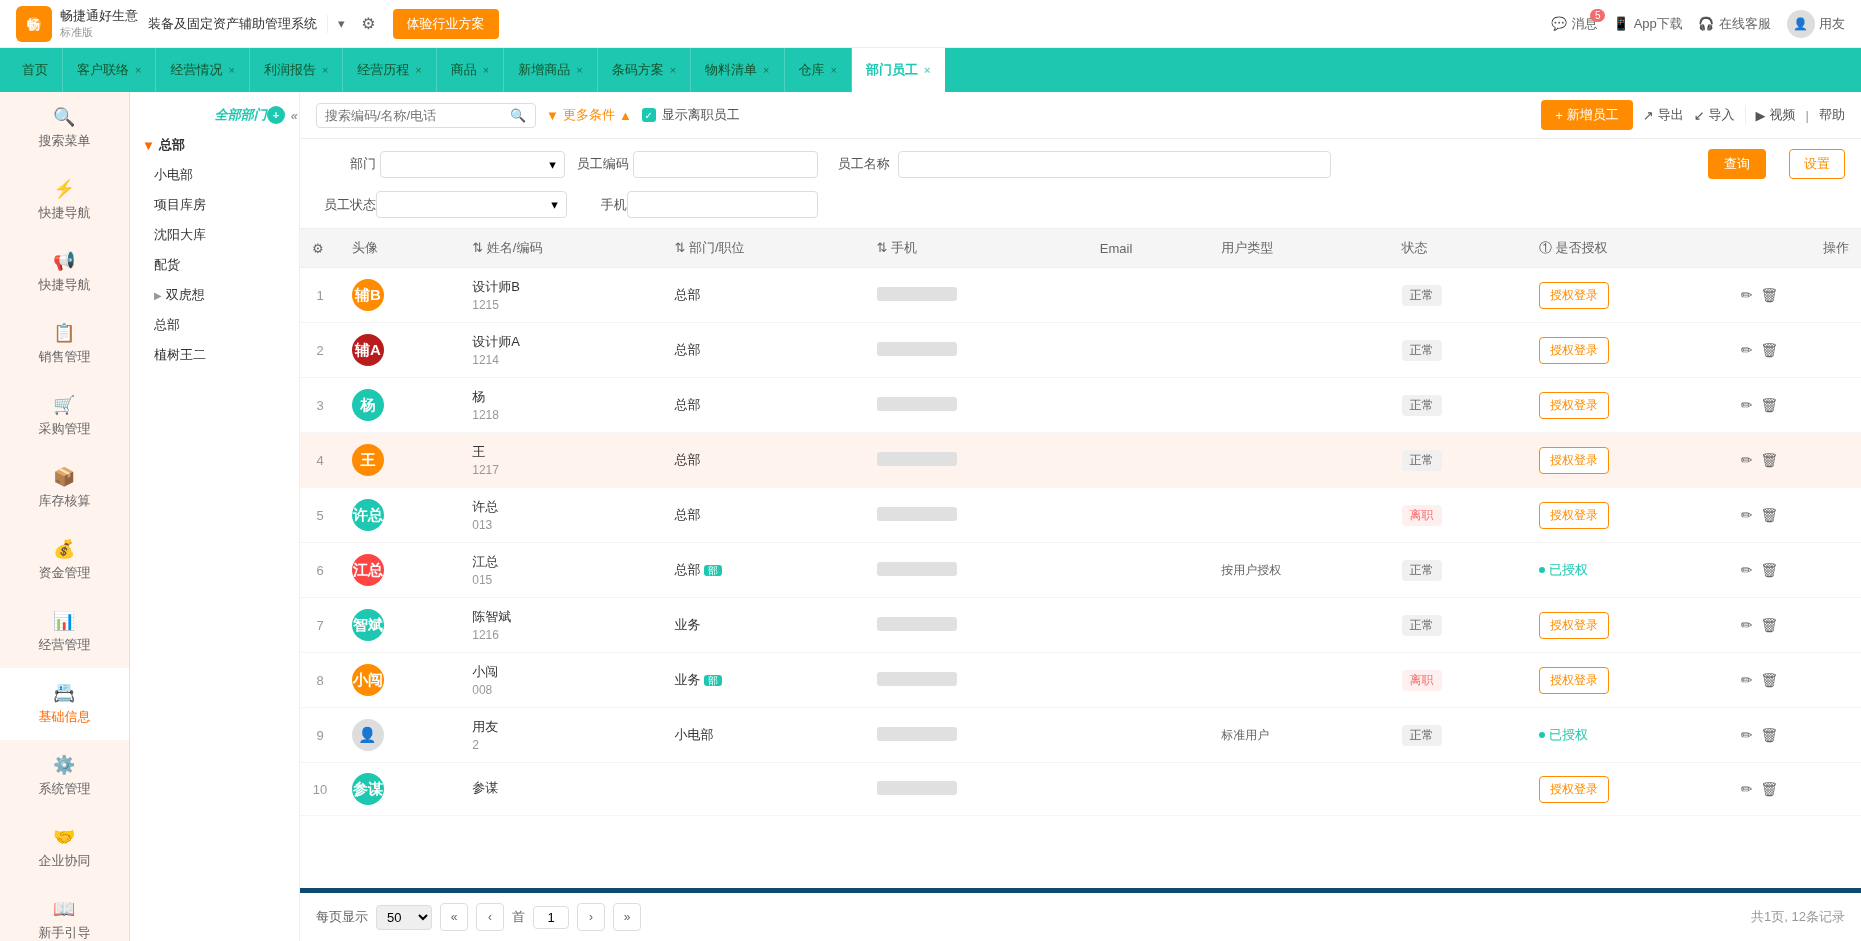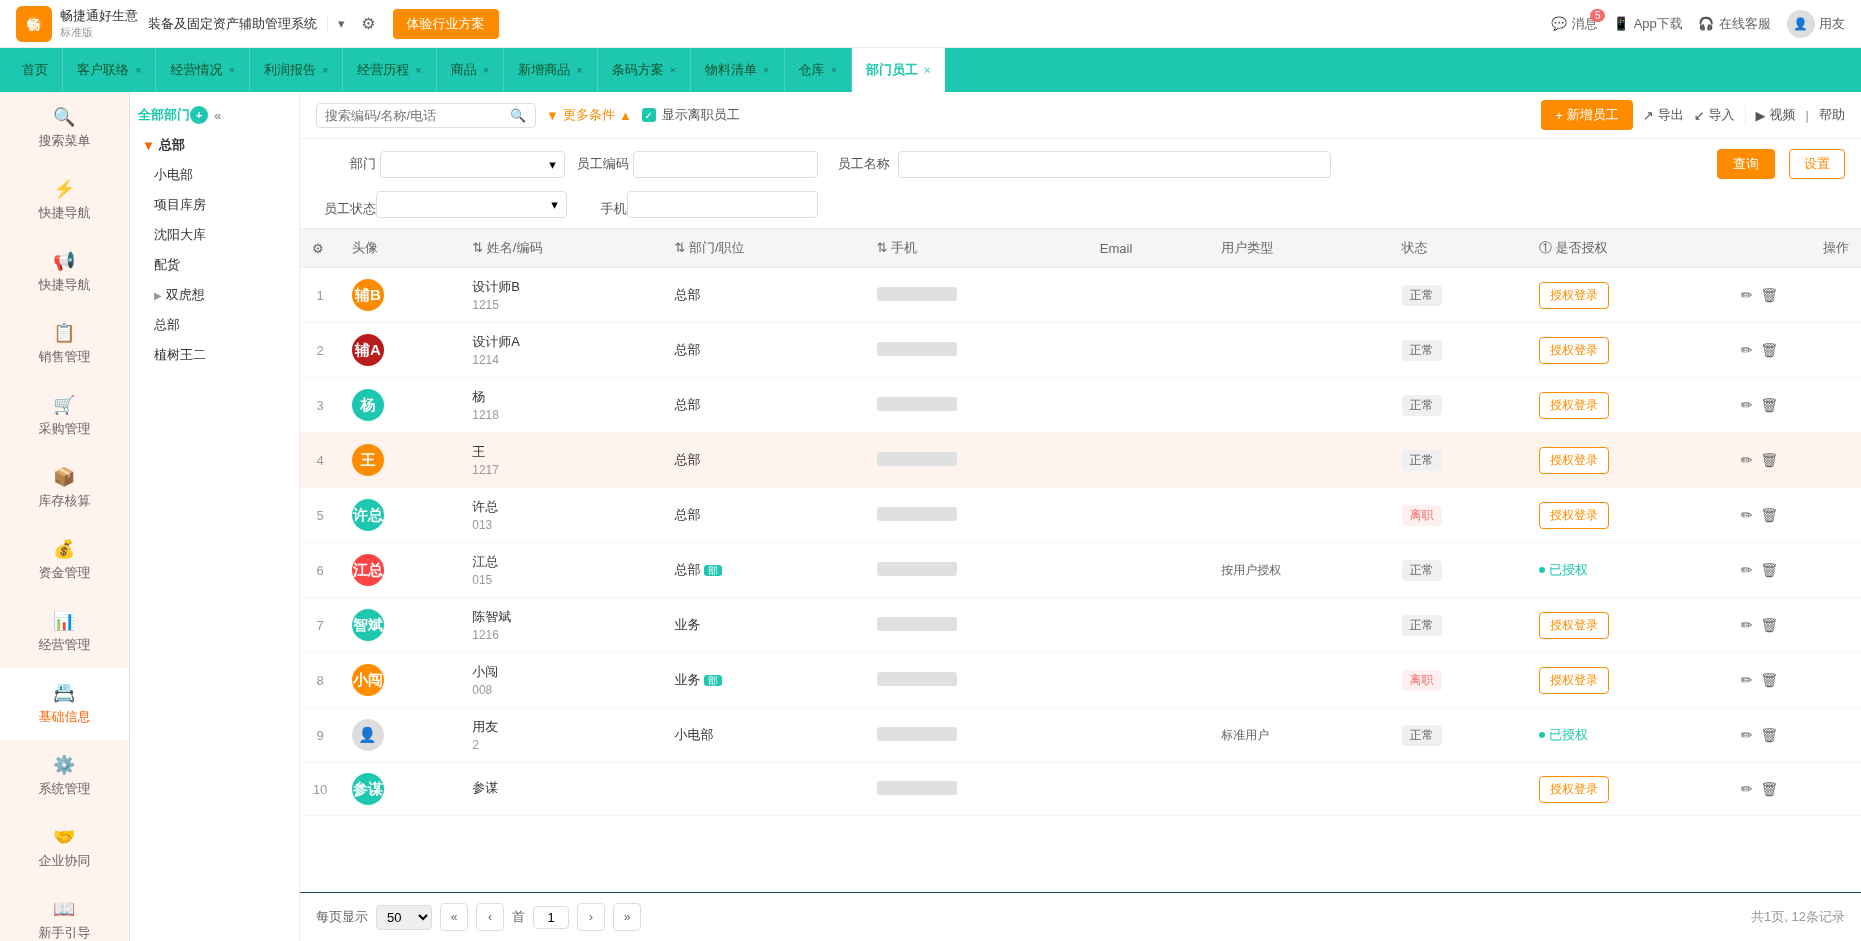--- a/index.html
+++ b/index.html
@@ -28,21 +28,21 @@
     .navtab .close-x { margin-left: 6px; opacity: 0.7; font-size: 11px; }
 
     
     .main-layout { display: flex; height: calc(941px - 48px - 44px); }
 
     
     .content-area { flex: 1; display: flex; overflow: hidden; }
 
     
     .dept-tree { width: 170px; background: #fff; border-right: 1px solid #eee; padding: 8px 0; overflow-y: auto; }
-    .dept-tree-header { padding: 6px 8px; display: flex; align-items: center; justify-content: flex-start; color: #1ec8b0; font-weight: bold; font-size: 13px; }
+    .dept-tree-header { padding: 6px 1px; display: flex; align-items: center; justify-content: flex-end; color: #1ec8b0; font-weight: bold; font-size: 13px; font-style: italic; }
     .dept-tree-header .icons { display: flex; gap: 6px; align-items: center; }
     .dept-node { padding: 6px 12px 6px 16px; cursor: pointer; color: #333; font-size: 13px; display: flex; align-items: center; gap: 4px; }
     .dept-node.level1 { padding-left: 12px; font-weight: bold; }
     .dept-node.level2 { padding-left: 24px; }
     .collapse-icon { font-size: 10px; color: #999; }
     .collapse-icon-orange { color: #ff6600; }
 
     
     .main-panel { flex: 1; display: flex; flex-direction: column; overflow: hidden; }
 
@@ -55,21 +55,21 @@
     .checkbox-teal { width: 14px; height: 14px; border: 2px solid #1ec8b0; border-radius: 3px; background: #1ec8b0; display: flex; align-items: center; justify-content: center; }
     .add-btn { margin-left: auto; background: #ff8c00; color: #fff; border: none; border-radius: 4px; padding: 6px 14px; cursor: pointer; font-size: 13px; display: flex; align-items: center; gap: 4px; }
     .export-btn { border: none; background: none; color: #555; cursor: pointer; font-size: 13px; display: flex; align-items: center; gap: 4px; }
     .separator { width: 1px; height: 20px; background: #eee; }
 
     
     .filter-row { background: #fff; padding: 10px 16px; border-bottom: 1px solid #eee; display: grid; grid-template-columns: 1fr 1fr 1fr; gap: 12px; align-items: center; }
     .filter-label { color: #555; white-space: nowrap; min-width: 60px; text-align: right; }
     .filter-input { flex: 1; border: 1px solid #ddd; border-radius: 4px; padding: 5px 8px; font-size: 13px; outline: none; }
     .filter-select { flex: 1; border: 1px solid #ddd; border-radius: 4px; padding: 5px 8px; font-size: 13px; outline: none; background: #fff; display: flex; align-items: center; justify-content: space-between; cursor: pointer; }
-    .filter-actions { display: flex; gap: 14px; justify-content: flex-end; align-items: center; }
+    .filter-actions { display: flex; gap: 23px; justify-content: flex-end; align-items: center; }
     .query-btn { background: #ff8c00; color: #fff; border: none; border-radius: 4px; padding: 6px 16px; cursor: pointer; font-size: 13px; }
     .reset-btn { background: #fff; color: #ff8c00; border: 1px solid #ff8c00; border-radius: 4px; padding: 5px 14px; cursor: pointer; font-size: 13px; }
 
     
     .table-wrap { flex: 1; overflow-y: auto; background: #fff; }
     table { width: 100%; border-collapse: collapse; }
     thead th { background: #f5f5f5; padding: 10px 12px; text-align: left; font-weight: normal; color: #666; border-bottom: 1px solid #eee; white-space: nowrap; font-size: 13px; position: sticky; top: 0; z-index: 1; }
     tbody td { padding: 10px 12px; border-bottom: 1px solid #f5f5f5; color: #333; font-size: 13px; vertical-align: middle; }
     tbody tr.highlighted { background: #fff3ee; }
     .row-num { color: #999; text-align: center; }
@@ -81,21 +81,21 @@
     .status-resigned { color: #f56c6c; background: #fff0f0; border-radius: 4px; padding: 2px 8px; font-size: 12px; display: inline-block; }
     .auth-btn { border: 1px solid #ff8c00; color: #ff8c00; background: #fff; border-radius: 4px; padding: 4px 10px; cursor: pointer; font-size: 12px; white-space: nowrap; }
     .authorized { color: #1ec8b0; font-size: 13px; display: flex; align-items: center; gap: 4px; }
     .dot { width: 6px; height: 6px; border-radius: 50%; background: #1ec8b0; display: inline-block; }
     .op-btns { display: flex; align-items: center; gap: 8px; }
     .op-btn { background: none; border: none; cursor: pointer; color: #666; font-size: 14px; }
     .user-type { color: #666; font-size: 12px; }
     .phone-blur { background: #e0e0e0; border-radius: 3px; color: transparent; user-select: none; width: 80px; height: 14px; display: inline-block; }
 
     
-    .pagination { background: #fff; border-top: 1px solid #0c4a6e; padding: 10px 16px; display: flex; align-items: center; gap: 8px; color: #666; font-size: 13px; }
+    .pagination { background: #fff; border-top: 5px solid #0c4a6e; padding: 10px 16px; display: flex; align-items: center; gap: 8px; color: #666; font-size: 13px; }
     .pagination-label { color: #666; }
     .per-page-select { border: 1px solid #ddd; border-radius: 4px; padding: 3px 6px; font-size: 13px; }
     .page-btn { width: 28px; height: 28px; border: 1px solid #ddd; border-radius: 4px; display: flex; align-items: center; justify-content: center; cursor: pointer; background: #fff; color: #666; font-size: 12px; }
     .page-input { width: 36px; border: 1px solid #ddd; border-radius: 4px; padding: 3px 6px; font-size: 13px; text-align: center; }
     .page-total { margin-left: auto; color: #999; }
 
     
     .left-side-nav { width: 130px; background: #fff3ee; border-right: 1px solid #f0ddd6; display: flex; flex-direction: column; }
     .nav-item { padding: 14px 0; display: flex; flex-direction: column; align-items: center; gap: 4px; cursor: pointer; color: #666; font-size: 12px; }
     .nav-item.active { color: #ff6600; background: #fff; }
@@ -287,21 +287,21 @@
           <input class="filter-input" style="flex: 1 1 0%; min-width: 120px;">
         </div>
         <div style="display:flex;gap:8px;align-items:center;">
           <span class="filter-label">员工名称</span>
           <input class="filter-input" style="flex: 1 1 0%;">
         </div>
         <div class="filter-actions">
           <button class="query-btn">查询</button>
           <button class="reset-btn">设置</button>
         </div>
-        <div style="display:flex;align-items:flex-end;">
+        <div style="display:flex;align-items:center;">
           <span class="filter-label">员工状态</span>
           <div class="filter-select" style="flex:1;min-width:160px;">
             <span></span>
             <span>▾</span>
           </div>
           <span class="filter-label">手机</span>
           <input class="filter-input" style="flex: 1 1 0%; min-width: 120px;">
         </div>
       </div>
 

